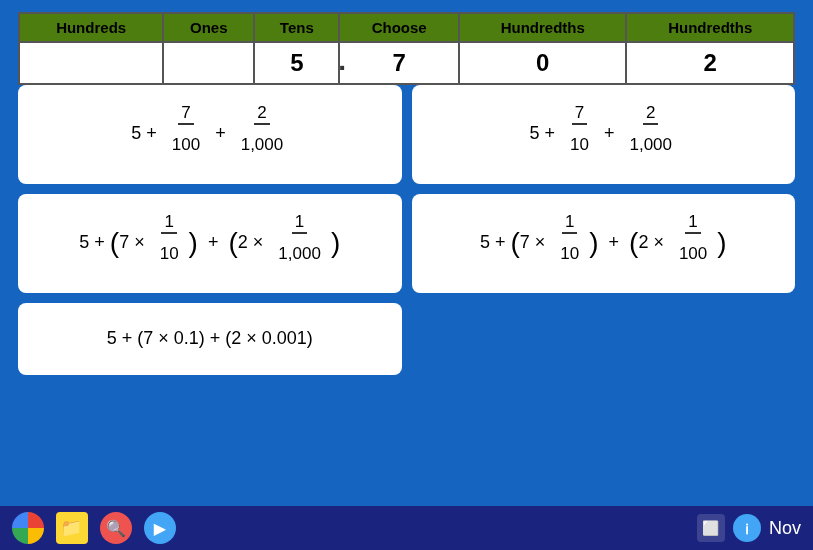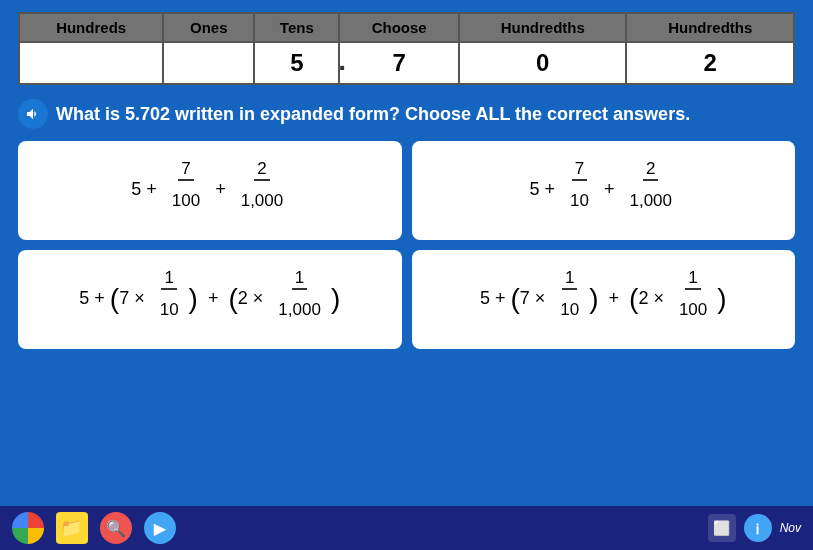--- a/index.html
+++ b/index.html
@@ -143,21 +143,21 @@
 
     table.pv {
       border-collapse: collapse;
       width: 100%;
     }
     table.pv th, table.pv td {
       border: 2px solid #555;
       text-align: center;
     }
     table.pv th {
-      background: #737373;
+      background: #4d7c0f;
       font-size: 15px;
       padding: 5px 8px;
       font-weight: bold;
     }
     table.pv td {
       background: white;
       font-size: 24px;
       font-weight: bold;
       padding: 6px 8px;
     }
@@ -188,28 +188,20 @@
             <span style="position:absolute; left:-2px; bottom:6px; font-size:28px; font-weight:bold; color:#333;">.</span>
             <span>7</span>
           </td>
           <td>0</td>
           <td>2</td>
         </tr>
       </tbody>
     </table>
   </div>
 
-  <div class="question">
-    <div class="speaker-icon">
-      <svg width="16" height="16" viewBox="0 0 24 24" fill="white">
-        <path d="M3 9v6h4l5 5V4L7 9H3zm13.5 3c0-1.77-1.02-3.29-2.5-4.03v8.05c1.48-.73 2.5-2.25 2.5-4.02z"></path>
-      </svg>
-    </div>
-    <span>What is 5.702 written in expanded form? Choose ALL the correct answers.</span>
-  </div>
 
   <div class="answer-grid">
 
     <div class="answer-card">
       <span class="math">
         5 +&nbsp;
         <span class="frac">
           <span class="num">7</span>
           <span class="den">100</span>
         </span>
@@ -265,20 +257,25 @@
         &nbsp;+&nbsp;
         <span class="paren">(</span>2 ×&nbsp;
         <span class="frac">
           <span class="num">1</span>
           <span class="den">100</span>
         </span>
         <span class="paren">)</span>
       </span>
     </div>
 
+    <div class="answer-card">
+      <span class="math">
+        5 + (7 × 0.1) + (2 × 0.001)
+      </span>
+    </div>
 
 
   </div>
 </div>
 
 <div class="taskbar">
   <div class="taskbar-left">
     <div class="taskbar-icon" style="background: conic-gradient(#ea4335 0deg 90deg, #fbbc04 90deg 180deg, #34a853 180deg 270deg, #4285f4 270deg 360deg); border-radius:50%;">
     </div>
     <div class="taskbar-icon" style="background:#fdd835; border-radius:4px;">
@@ -287,15 +284,15 @@
     <div class="taskbar-icon" style="background:#ef5350; border-radius:50%;">
       <span style="font-size:16px; color:white;">🔍</span>
     </div>
     <div class="taskbar-icon" style="background:#42a5f5; border-radius:50%;">
       <span style="font-size:16px; color:white;">▶</span>
     </div>
   </div>
   <div class="taskbar-right">
     <div class="taskbar-right-icon">⬜</div>
     <div class="taskbar-right-icon" style="background:#42a5f5; border-radius:50%; color:white; font-weight:bold;">ℹ</div>
-    <span style="color:white; font-size:12px;font-style:italic;">Nov</span>
+    <span style="color:white; font-size:18px;">Nov</span>
   </div>
 </div>
 
 </body></html>

